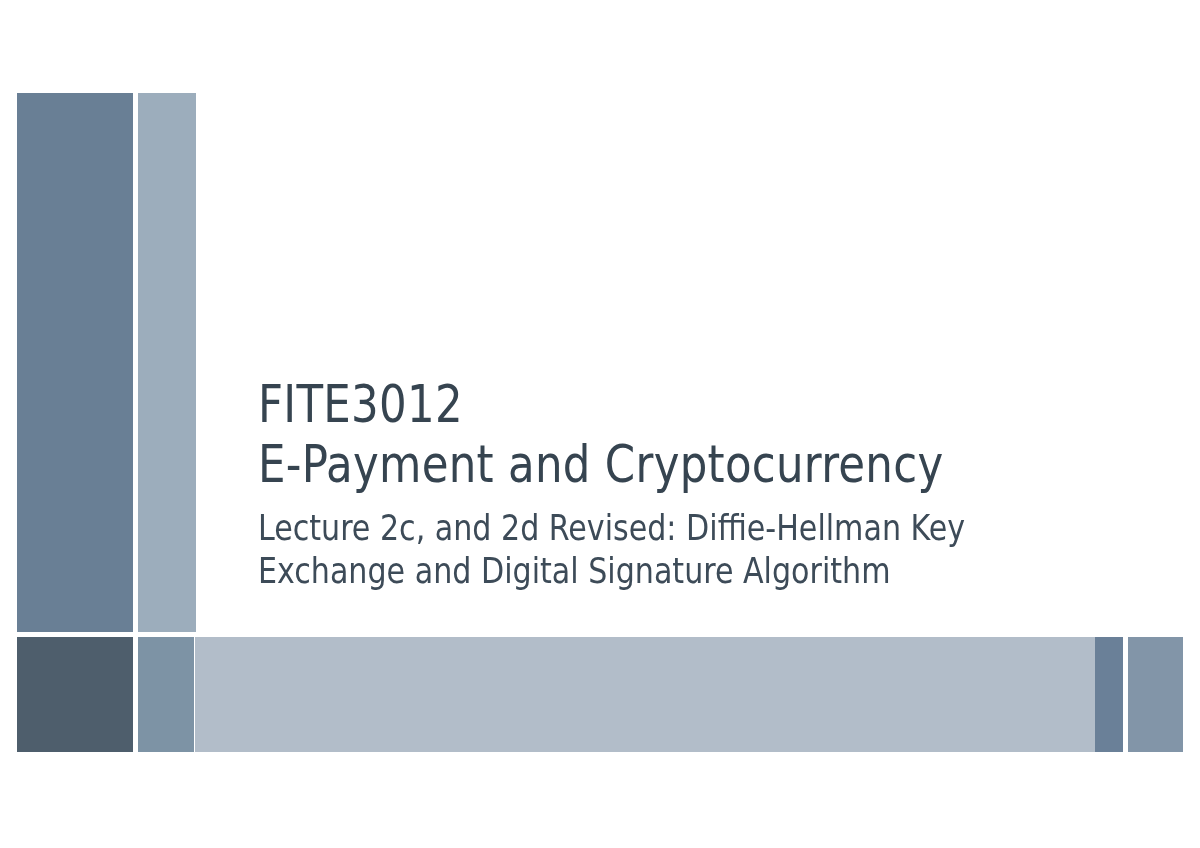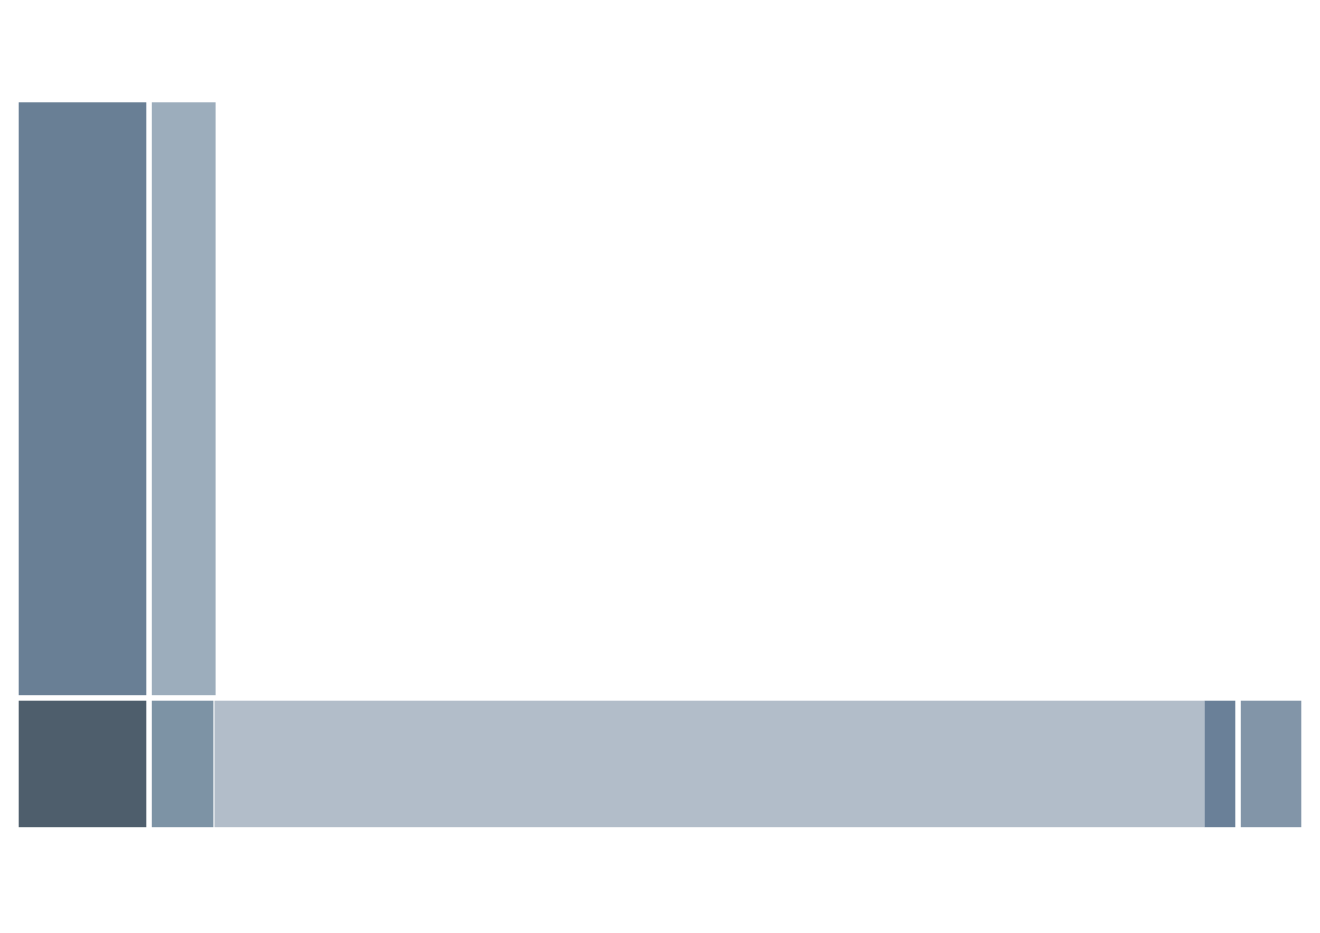--- a/index.html
+++ b/index.html
@@ -110,14 +110,20 @@
 
   <div class="bar bar-left-dark"></div>
   <div class="bar bar-left-light"></div>
 
   <div class="bar band-dark"></div>
   <div class="bar band-mid"></div>
   <div class="bar band-wide"></div>
   <div class="bar band-accent"></div>
   <div class="bar band-right"></div>
 
+  <div class="text-block">
+    <div class="title">FITE3012
+E-Payment and Cryptocurrency</div>
+    <div class="subtitle">Lecture 2c, and 2d Revised: Diffie-Hellman Key
+Exchange and Digital Signature Algorithm</div>
+  </div>
 
 </div>
 
 </body></html>

